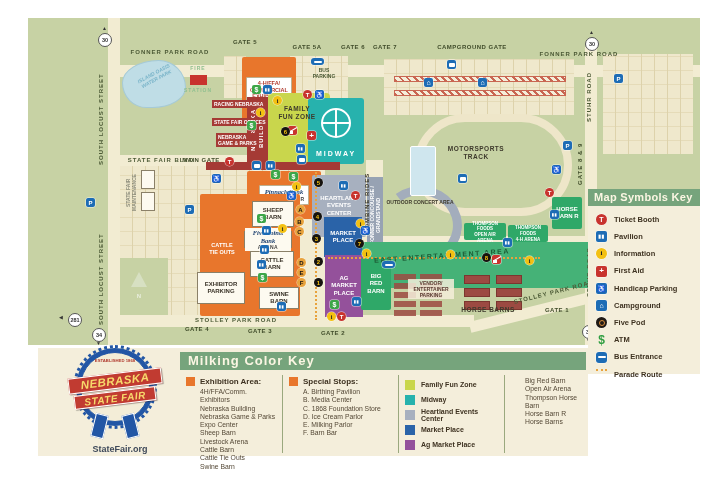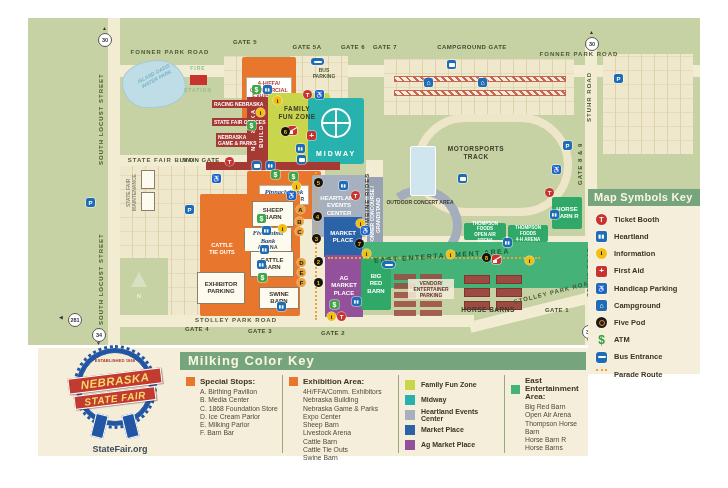--- a/index.html
+++ b/index.html
@@ -390,21 +390,21 @@
 
   <div class="skey">
     <div class="skey-hdr">Map Symbols Key</div>
     <div class="skey-list">
         <div class="krow">
           <span class="mic ic-ticket"></span>
           <span class="klbl">Ticket Booth</span>
         </div>
         <div class="krow">
           <span class="mic ic-restroom"></span>
-          <span class="klbl">Heartland</span>
+          <span class="klbl">Pavilion</span>
         </div>
         <div class="krow">
           <span class="mic ic-info"></span>
           <span class="klbl">Information</span>
         </div>
         <div class="krow">
           <span class="mic ic-firstaid"></span>
           <span class="klbl">First Aid</span>
         </div>
         <div class="krow">
@@ -430,48 +430,48 @@
         <div class="krow">
           <span class="mic ic-parade"></span>
           <span class="klbl">Parade Route</span>
         </div>
       </div>
   </div>
 
   <div class="ckey">
     <div class="ckey-hdr">Milking Color Key</div>
     <div class="ckey-cols">
-        <div class="ckey-col">
-          <div class="chead">
-            <span class="swatch" style="background: rgb(232, 118, 44);"></span>
-            <span class="chead-t">Special Stops:</span>
-          </div>
-          <div class="cline">A. Birthing Pavilion</div>
-          <div class="cline">B. Media Center</div>
-          <div class="cline">C. 1868 Foundation Store</div>
-          <div class="cline">D. Ice Cream Parlor</div>
-          <div class="cline">E. Milking Parlor</div>
-          <div class="cline">F. Barn Bar</div>
-        </div>
         <div class="ckey-col">
           <div class="chead">
             <span class="swatch" style="background: rgb(232, 118, 44);"></span>
             <span class="chead-t">Exhibition Area:</span>
           </div>
           <div class="cline">4H/FFA/Comm. Exhibitors</div>
           <div class="cline">Nebraska Building</div>
           <div class="cline">Nebraska Game &amp; Parks</div>
           <div class="cline">Expo Center</div>
           <div class="cline">Sheep Barn</div>
           <div class="cline">Livestock Arena</div>
           <div class="cline">Cattle Barn</div>
           <div class="cline">Cattle Tie Outs</div>
           <div class="cline">Swine Barn</div>
         </div>
         <div class="ckey-col">
+          <div class="chead">
+            <span class="swatch" style="background: rgb(232, 118, 44);"></span>
+            <span class="chead-t">Special Stops:</span>
+          </div>
+          <div class="cline">A. Birthing Pavilion</div>
+          <div class="cline">B. Media Center</div>
+          <div class="cline">C. 1868 Foundation Store</div>
+          <div class="cline">D. Ice Cream Parlor</div>
+          <div class="cline">E. Milking Parlor</div>
+          <div class="cline">F. Barn Bar</div>
+        </div>
+        <div class="ckey-col">
           <div class="crow">
             <span class="swatch big" style="background: rgb(201, 214, 76);"></span>
             <span class="crow-t">Family Fun Zone</span>
           </div>
           <div class="crow">
             <span class="swatch big" style="background: rgb(39, 178, 173);"></span>
             <span class="crow-t">Midway</span>
           </div>
           <div class="crow">
             <span class="swatch big" style="background: rgb(167, 176, 191);"></span>
@@ -480,24 +480,20 @@
           <div class="crow">
             <span class="swatch big" style="background: rgb(42, 99, 168);"></span>
             <span class="crow-t">Market Place</span>
           </div>
           <div class="crow">
             <span class="swatch big" style="background: rgb(148, 81, 155);"></span>
             <span class="crow-t">Ag Market Place</span>
           </div>
         </div>
         <div class="ckey-col">
-          <div class="chead">
-            <span class="swatch" style="background: rgb(69, 178, 119);"></span>
-            <span class="chead-t">East Entertainment Area:</span>
-          </div>
           <div class="cline">Big Red Barn</div>
           <div class="cline">Open Air Arena</div>
           <div class="cline">Thompson Horse Barn</div>
           <div class="cline">Horse Barn R</div>
           <div class="cline">Horse Barns</div>
         </div>
       </div>
   </div>
 
   <div class="logo">

